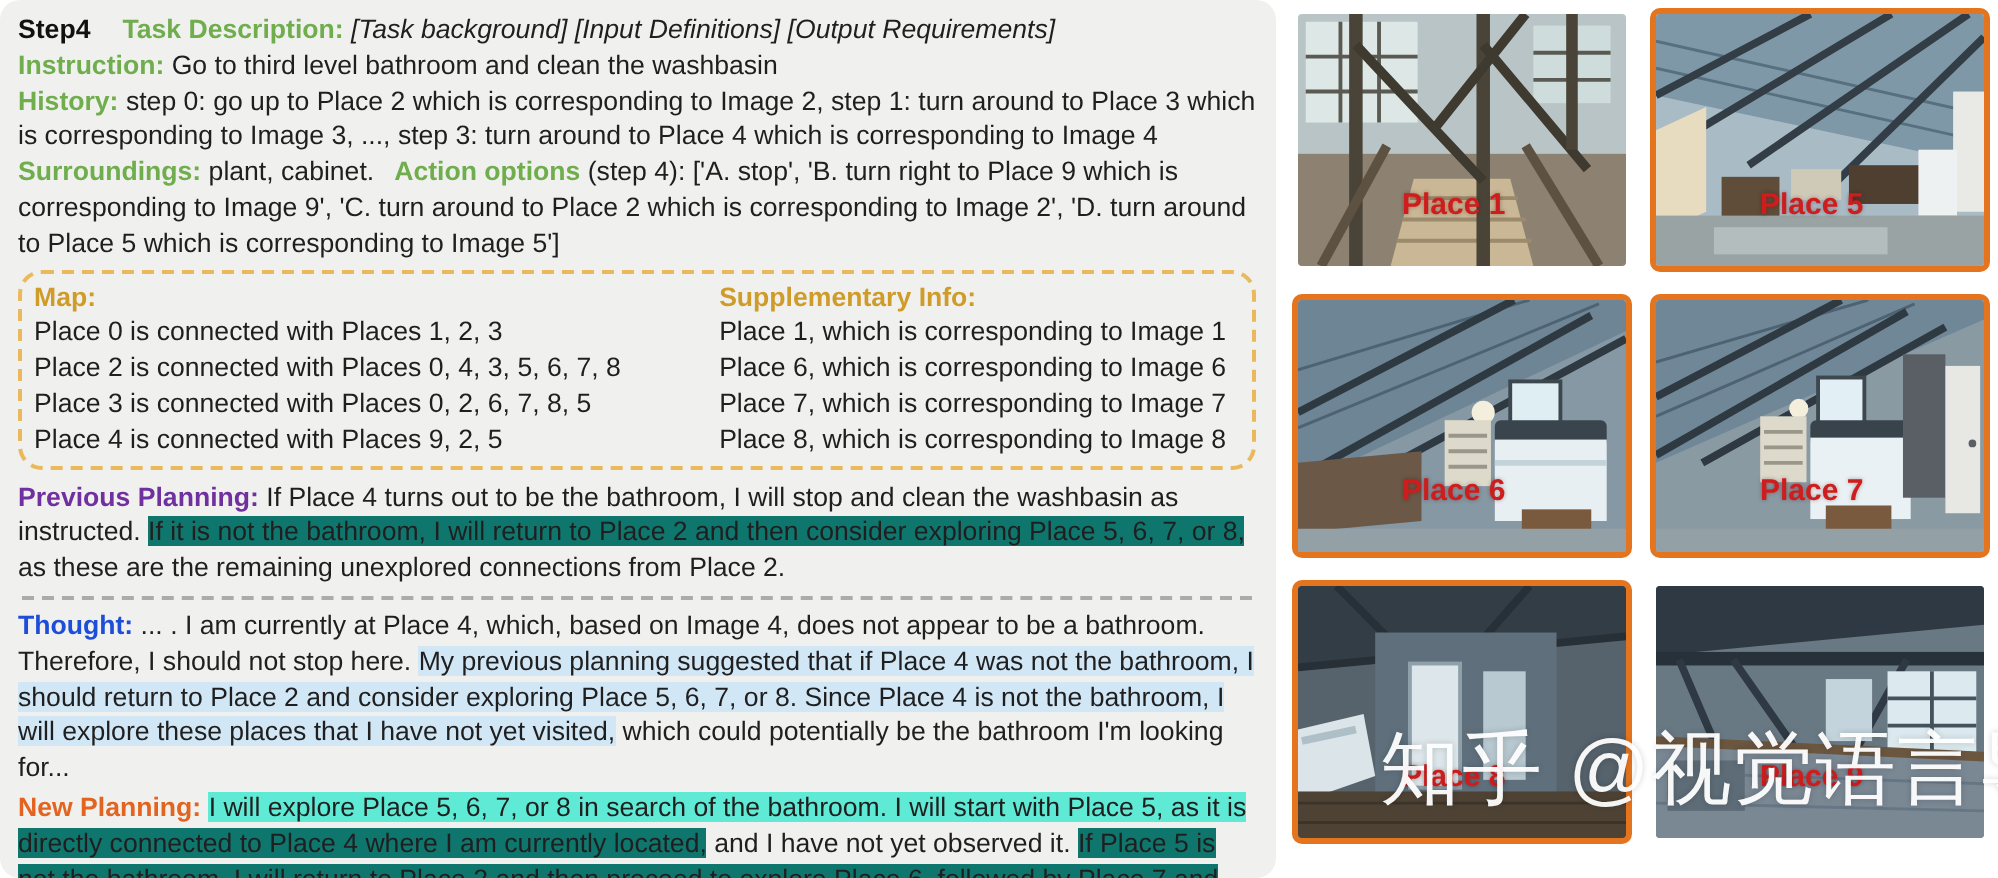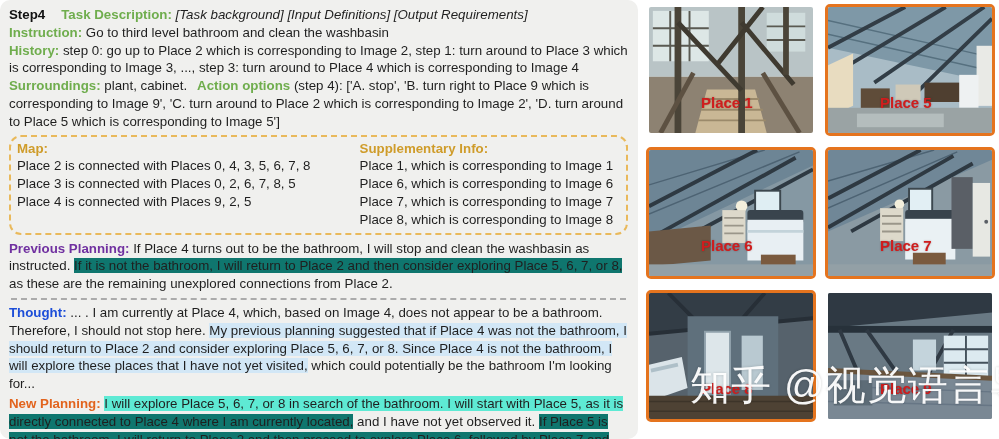--- a/index.html
+++ b/index.html
@@ -62,20 +62,21 @@
   <p class="para"><b class="lbl lbl-green">History:</b>
     <span>step 0: go up to Place 2 which is corresponding to Image 2, step 1: turn around to Place 3 which is corresponding to Image 3, ..., step 3: turn around to Place 4 which is corresponding to Image 4</span></p>
 
   <p class="para"><b class="lbl lbl-green">Surroundings:</b>
     <span>plant, cabinet.</span><span class="sp"></span><b class="lbl lbl-green">Action options</b>
     <span>(step 4): ['A. stop', 'B. turn right to Place 9 which is corresponding to Image 9', 'C. turn around to Place 2 which is corresponding to Image 2', 'D. turn around to Place 5 which is corresponding to Image 5']</span></p>
 
   <div class="dashed-box">
     <div class="box-col-left">
       <p class="line"><b class="lbl lbl-gold">Map:</b></p>
+      <p class="line">Place 0 is connected with Places 1, 2, 3</p>
       <p class="line">Place 2 is connected with Places 0, 4, 3, 5, 6, 7, 8</p>
       <p class="line">Place 3 is connected with Places 0, 2, 6, 7, 8, 5</p>
       <p class="line">Place 4 is connected with Places 9, 2, 5</p>
     </div>
     <div class="box-col-right">
       <p class="line"><b class="lbl lbl-gold">Supplementary Info:</b></p>
       <p class="line">Place 1, which is corresponding to Image 1</p>
       <p class="line">Place 6, which is corresponding to Image 6</p>
       <p class="line">Place 7, which is corresponding to Image 7</p>
       <p class="line">Place 8, which is corresponding to Image 8</p>

